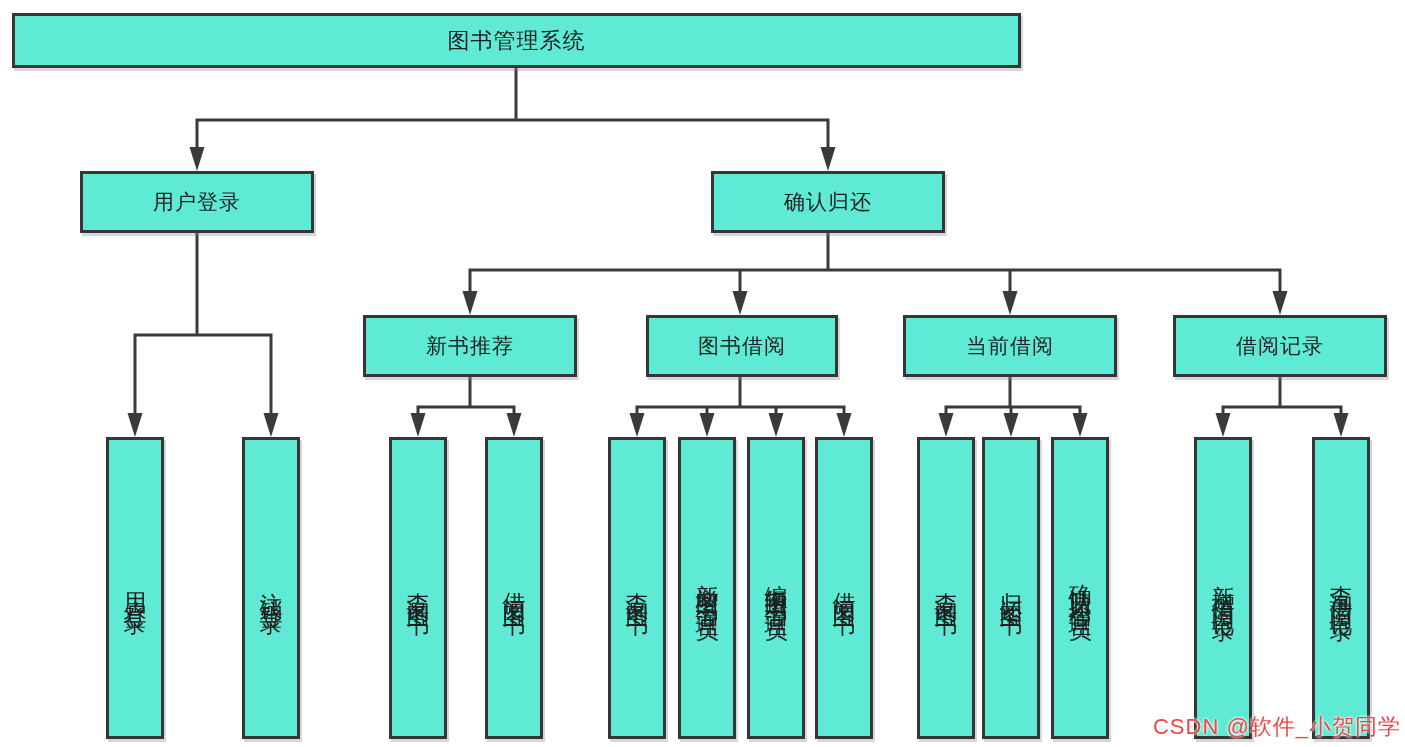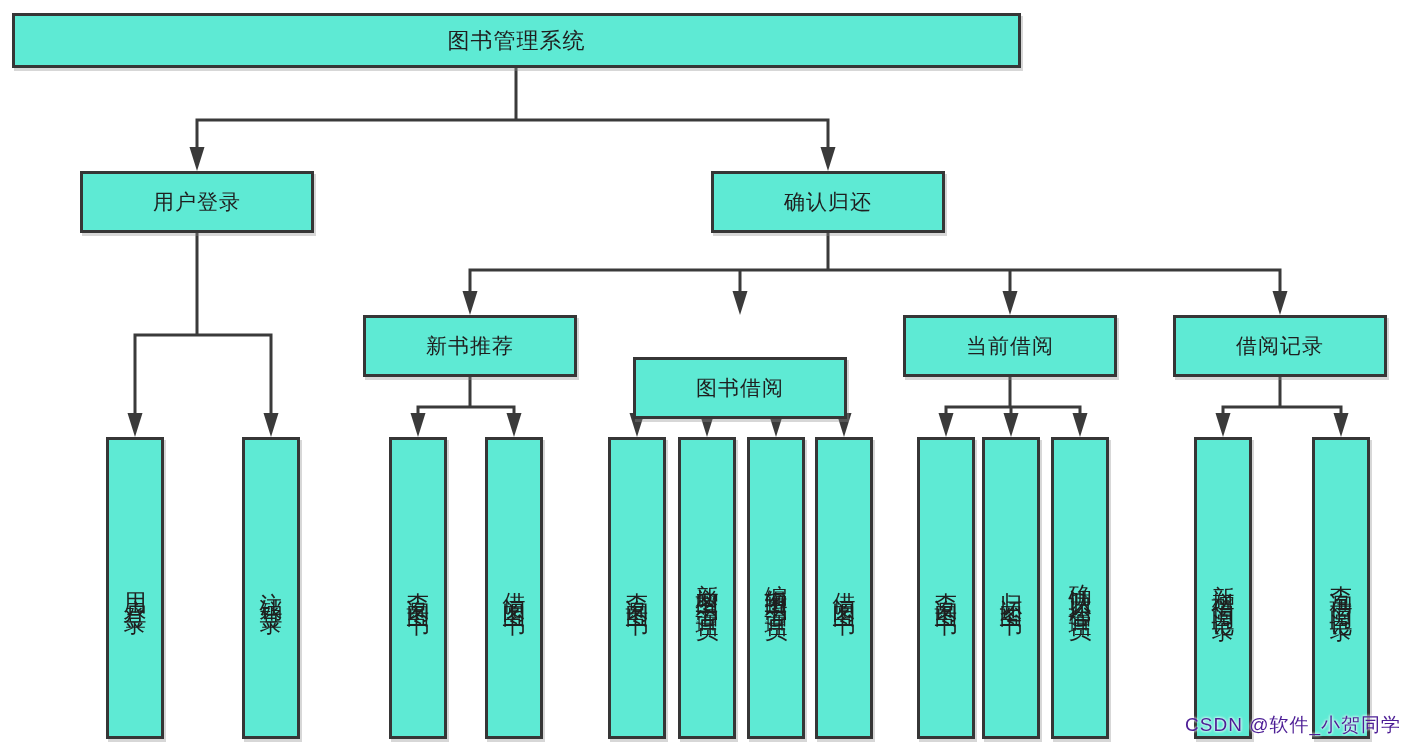--- a/index.html
+++ b/index.html
@@ -50,23 +50,23 @@
     letter-spacing: 7px;
     line-height: 1.0;
     top: 437px;
     width: 58px;
     height: 302px;
   }
   .watermark {
     position: absolute;
     right: 4px;
     top: 712px;
-    font-size: 19px;
+    font-size: 22px;
     letter-spacing: 1px;
-    color: #4c1d95;
+    color: #ef4444;
     text-shadow: 0 0 3px #ffffff, 0 0 3px #ffffff;
     z-index: 5;
     white-space: nowrap;
   }
 </style>
 </head>
 <body>
 
 <div class="stage">
 
@@ -112,21 +112,21 @@
       <polygon points="1333.5,413 1348.5,413 1341,437"></polygon>
     </g>
   </svg>
 
   <div class="box root-box">图书管理系统</div>
 
   <div class="box" style="left:80px; top:171px; width:234px; height:62px;">用户登录</div>
   <div class="box" style="left:711px; top:171px; width:234px; height:62px;">确认归还</div>
 
   <div class="box" style="left:363px; top:315px; width:214px; height:62px;">新书推荐</div>
-  <div class="box" style="left:633px; top:315px; width:214px; height:62px;margin-top:42px;">图书借阅</div>
+  <div class="box" style="left:646px; top:315px; width:192px; height:62px;">图书借阅</div>
   <div class="box" style="left:1173px; top:315px; width:214px; height:62px;">借阅记录</div>
   <div class="box" style="left:903px; top:315px; width:214px; height:62px;">当前借阅</div>
 
   <div class="box vbox" style="left:106px;">用户登录</div>
   <div class="box vbox" style="left:242px;">注销登录</div>
 
   <div class="box vbox" style="left:389px;">查询图书</div>
   <div class="box vbox" style="left:485px;">借阅图书</div>
 
   <div class="box vbox" style="left:608px;">查询图书</div>

